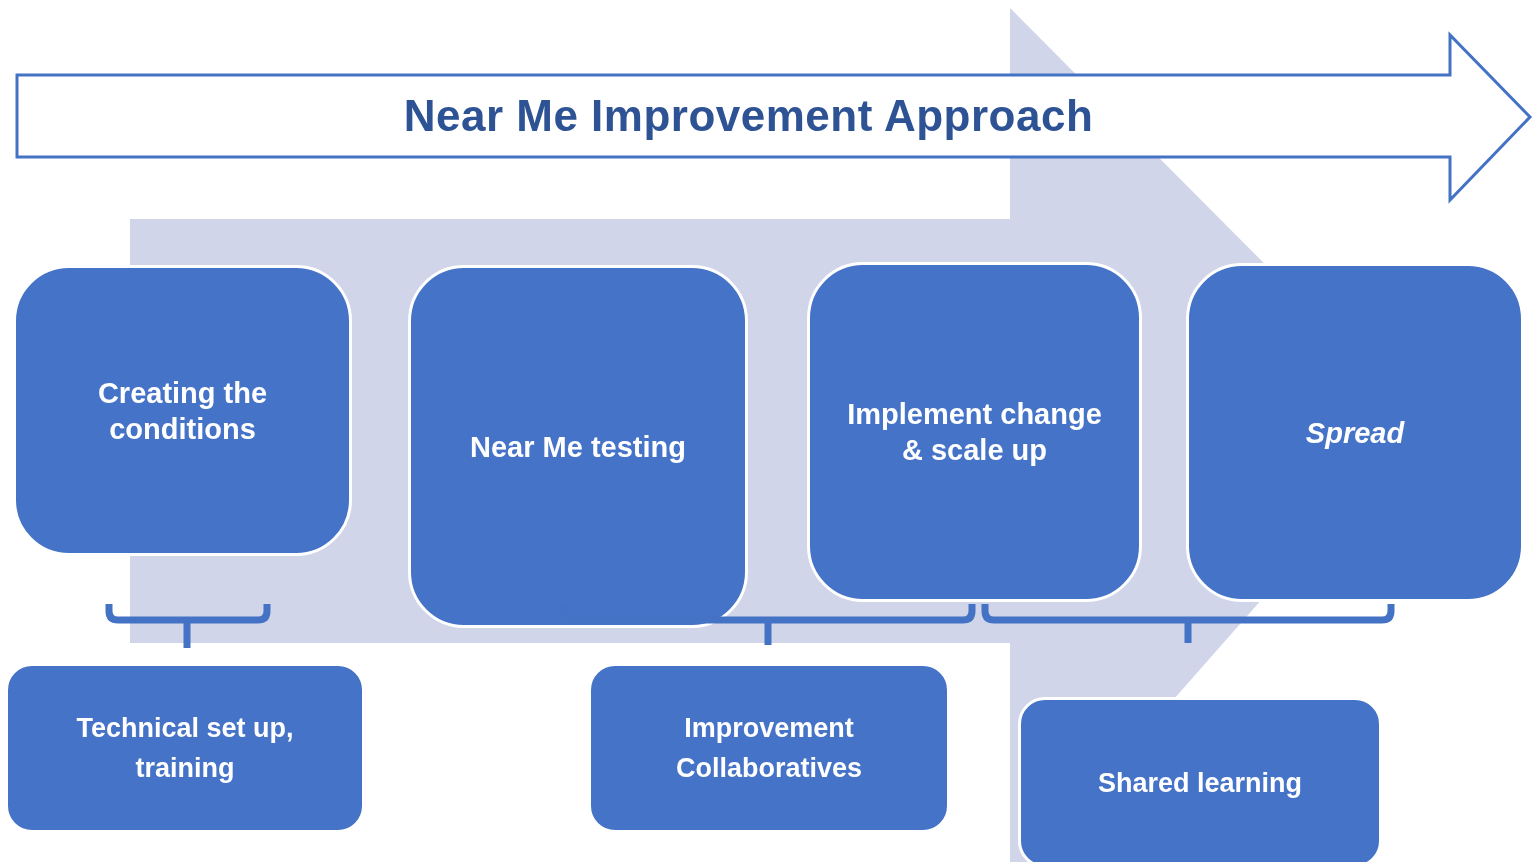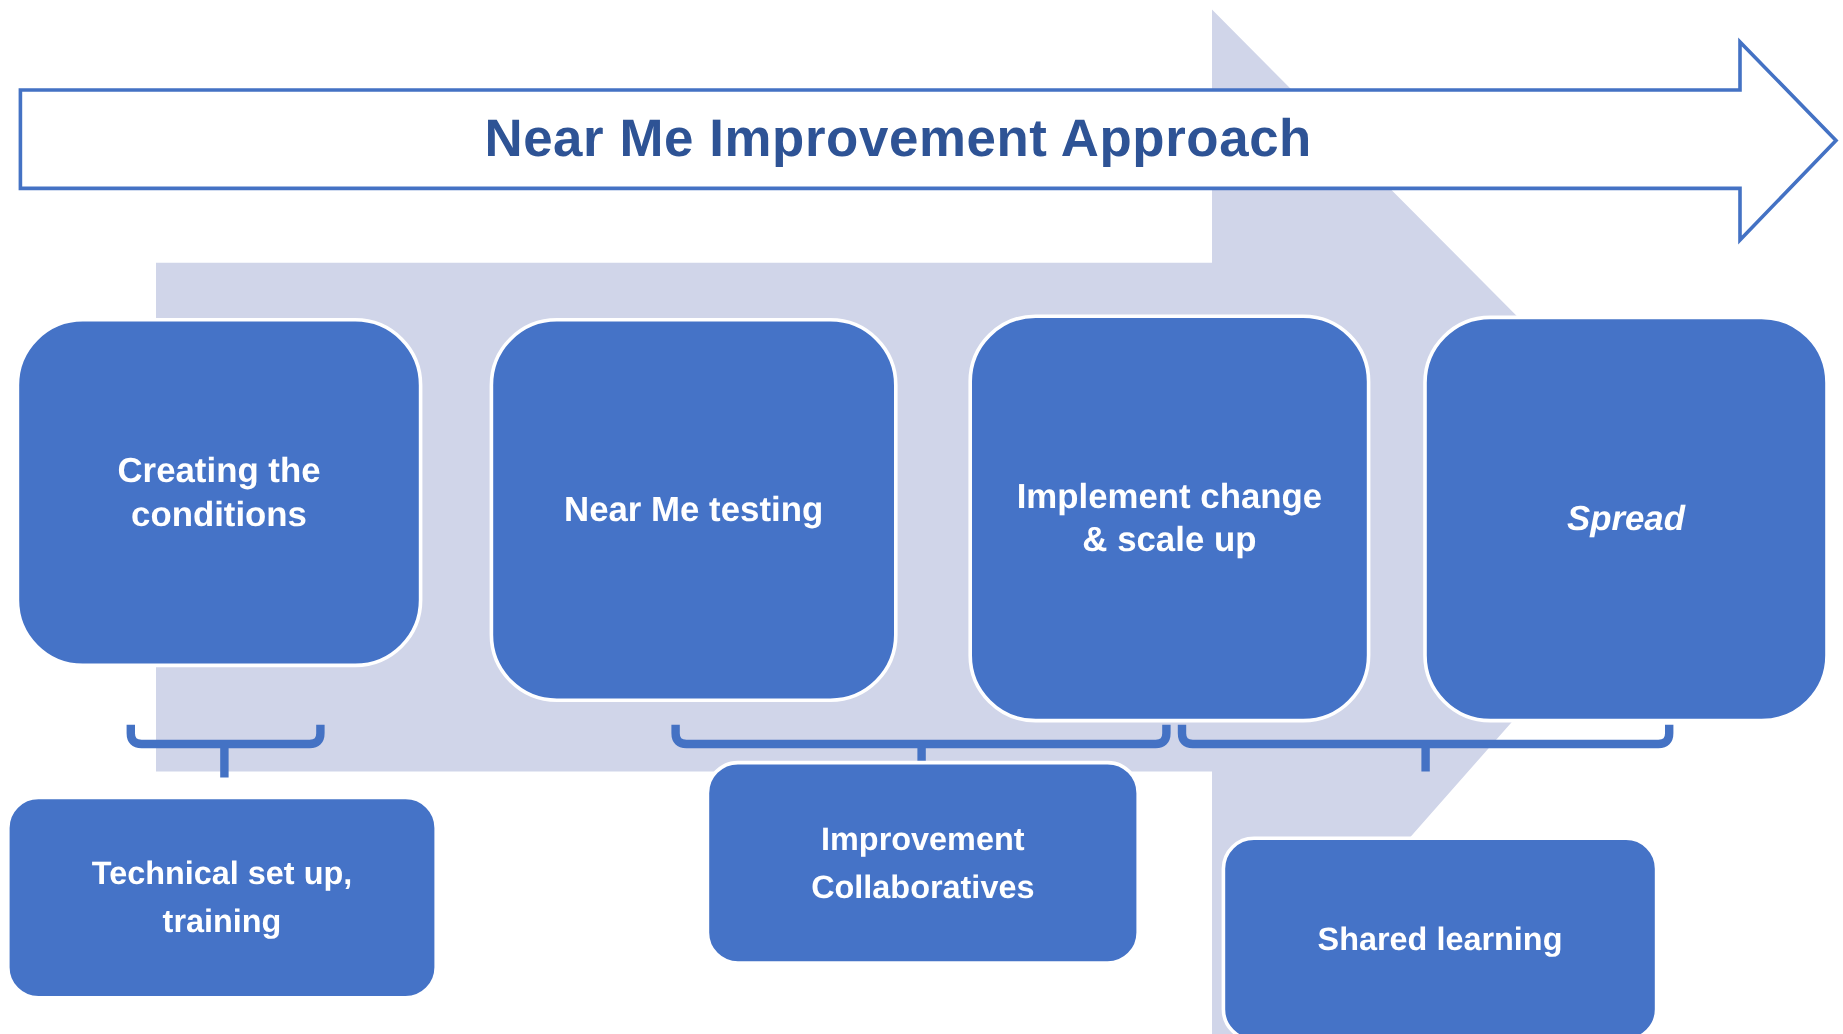--- a/index.html
+++ b/index.html
@@ -23,26 +23,26 @@
     background:var(--box-fill,#4573c7);
     border:3px solid #ffffff;
     display:flex;align-items:center;justify-content:center;
     text-align:center;color:var(--label-text,#ffffff);font-weight:bold;
   }
   .stage{border-radius:56px;font-size:29px;line-height:36px;}
   .support{border-radius:27px;font-size:27px;line-height:40px;}
   .label{white-space:pre-line;}
 
   #stage1{left:13px;top:265px;width:339px;height:291px;}
-  #stage2{left:408px;top:265px;width:340px;height:320px;}
+  #stage2{left:408px;top:265px;width:340px;height:363px;}
   #stage3{left:807px;top:262px;width:335px;height:340px;}
   #stage4{left:1186px;top:263px;width:338px;height:339px;font-style:italic;}
 
   #support1{left:5px;top:663px;width:360px;height:170px;}
-  #support2{left:588px;top:634px;width:362px;height:170px;}
+  #support2{left:588px;top:663px;width:362px;height:170px;}
   #support3{left:1018px;top:697px;width:364px;height:171px;}
 </style>
 </head>
 <body>
 
 <svg class="layer" viewBox="0 0 1536 862" aria-hidden="true">
   <polygon points="130,219 1010,219 1010,8 1420,420 1010,885 1010,643 130,643" style="fill:var(--light-arrow,#d0d5e9);"></polygon>
 </svg>
 
 <svg class="layer" viewBox="0 0 1536 862" aria-hidden="true">

